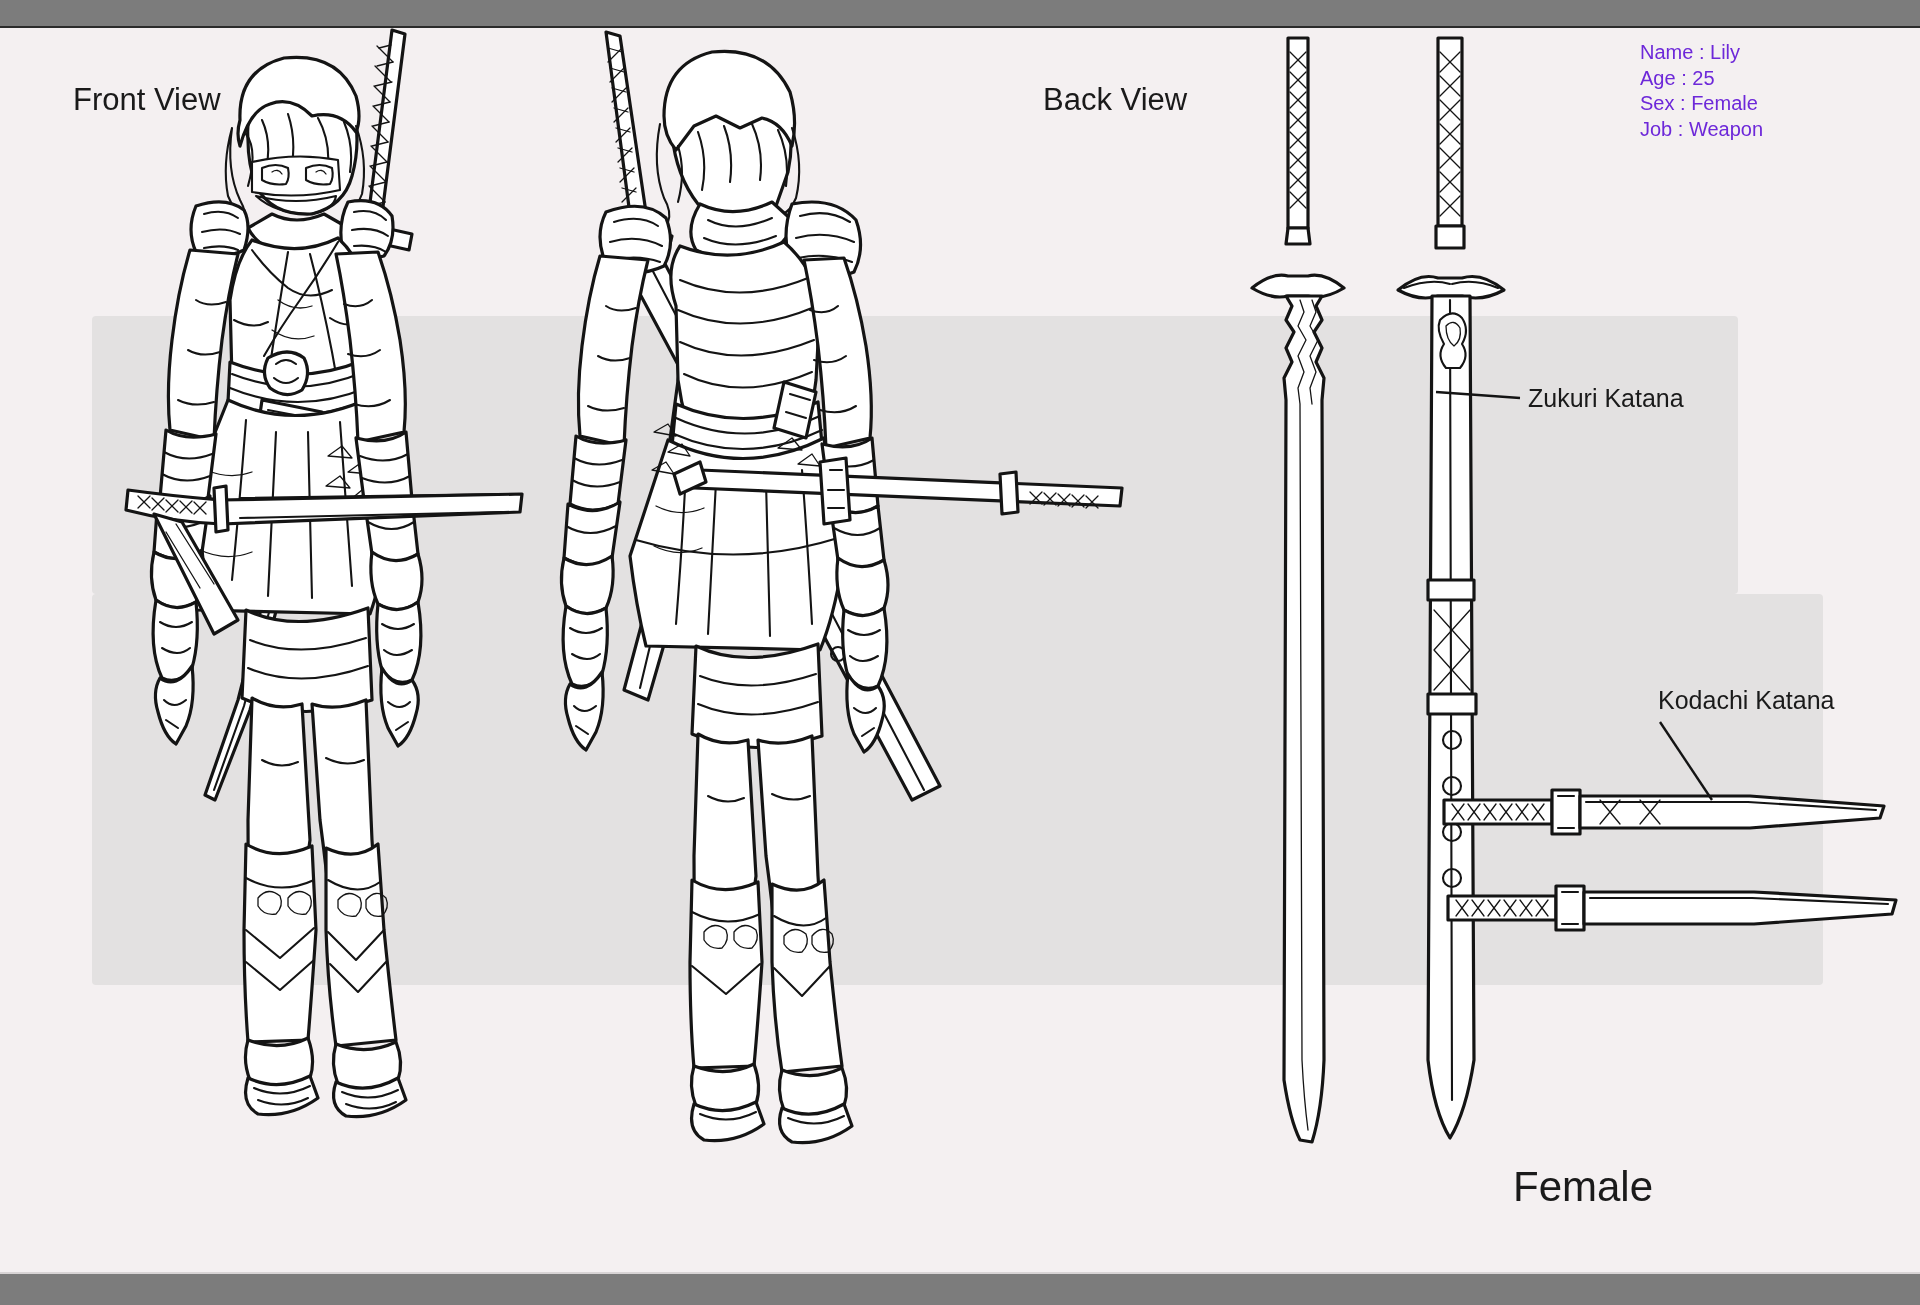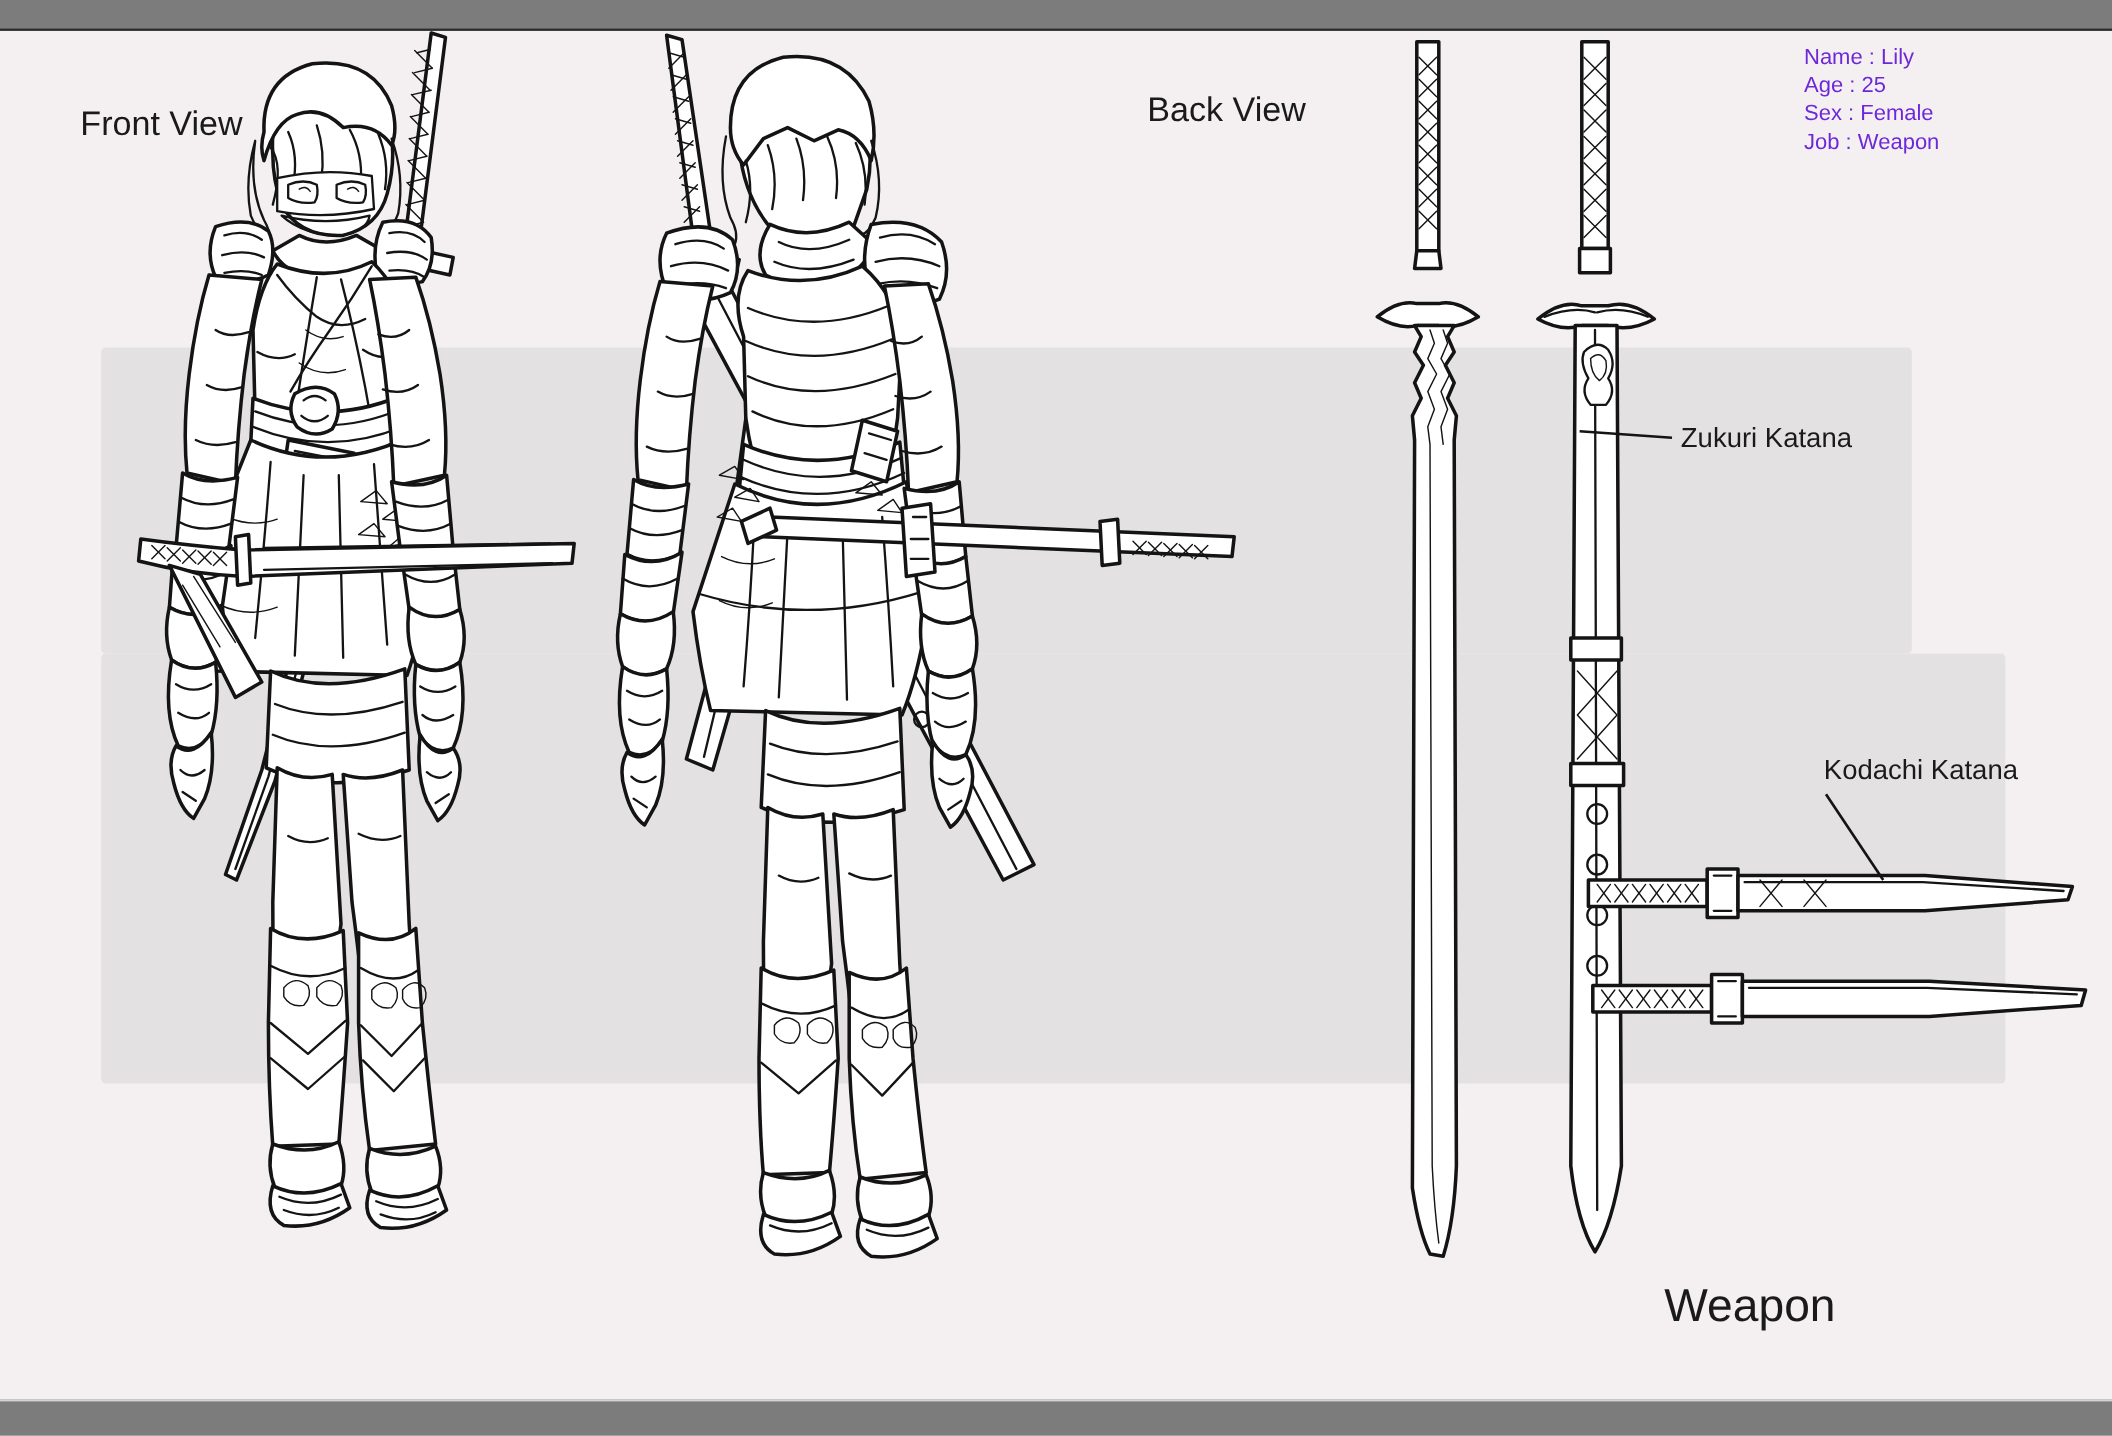--- a/index.html
+++ b/index.html
@@ -321,29 +321,29 @@
       <path class="lnw t1" d="M1556 886 L1584 886 L1584 930 L1556 930 Z"></path>
       <path class="ln t2" d="M1562 892 L1578 892 M1562 924 L1578 924"></path>
       <path class="lnw t1" d="M1584 892 L1754 892 L1896 900 L1892 914 L1754 924 L1584 924 Z"></path>
       <path class="ln t2" d="M1590 898 L1752 898 L1888 904"></path>
     </g>
 
     <line class="leader" x1="1436" y1="392" x2="1520" y2="398"></line>
     <line class="leader" x1="1660" y1="722" x2="1712" y2="800"></line>
   </svg>
 
-  <div class="label view-label" style="left:73px;top:95px;">Front View</div>
+  <div class="label view-label" style="left:73px;top:82px;">Front View</div>
 
   <div class="label view-label" style="left:1043px;top:82px;">Back View</div>
 
   <div class="label weapon-label" style="left:1528px;top:384px;">Zukuri Katana</div>
 
   <div class="label weapon-label" style="left:1658px;top:686px;text-align:right;">Kodachi Katana</div>
 
-  <div class="label title-weapon" style="left:1513px;top:1163px;">Weapon</div>
+  <div class="label title-weapon" style="left:1513px;top:1163px;">Female</div>
 
   <div class="info">
     <div>Name : Lily</div>
     <div>Age : 25</div>
     <div>Sex : Female</div>
     <div>Job : Weapon</div>
   </div>
 
   <div class="bar bar-bottom"></div>
 </div>

